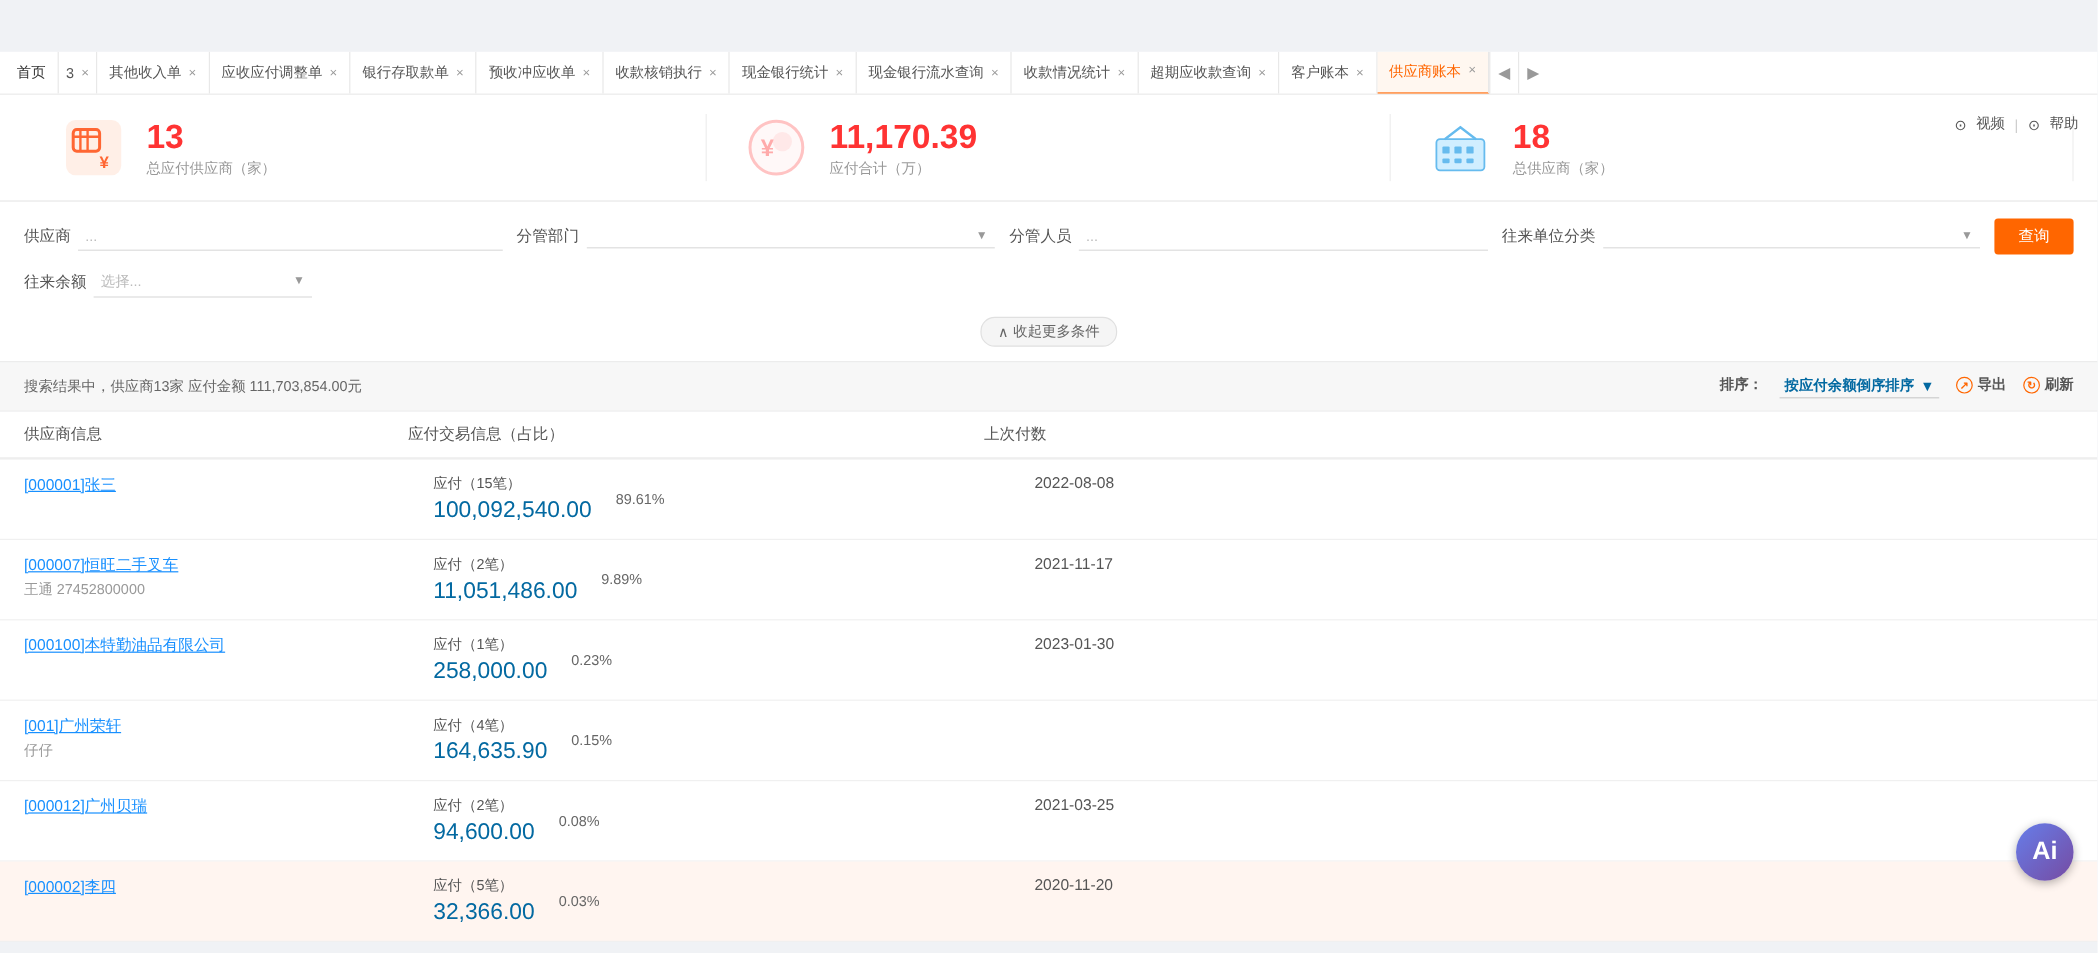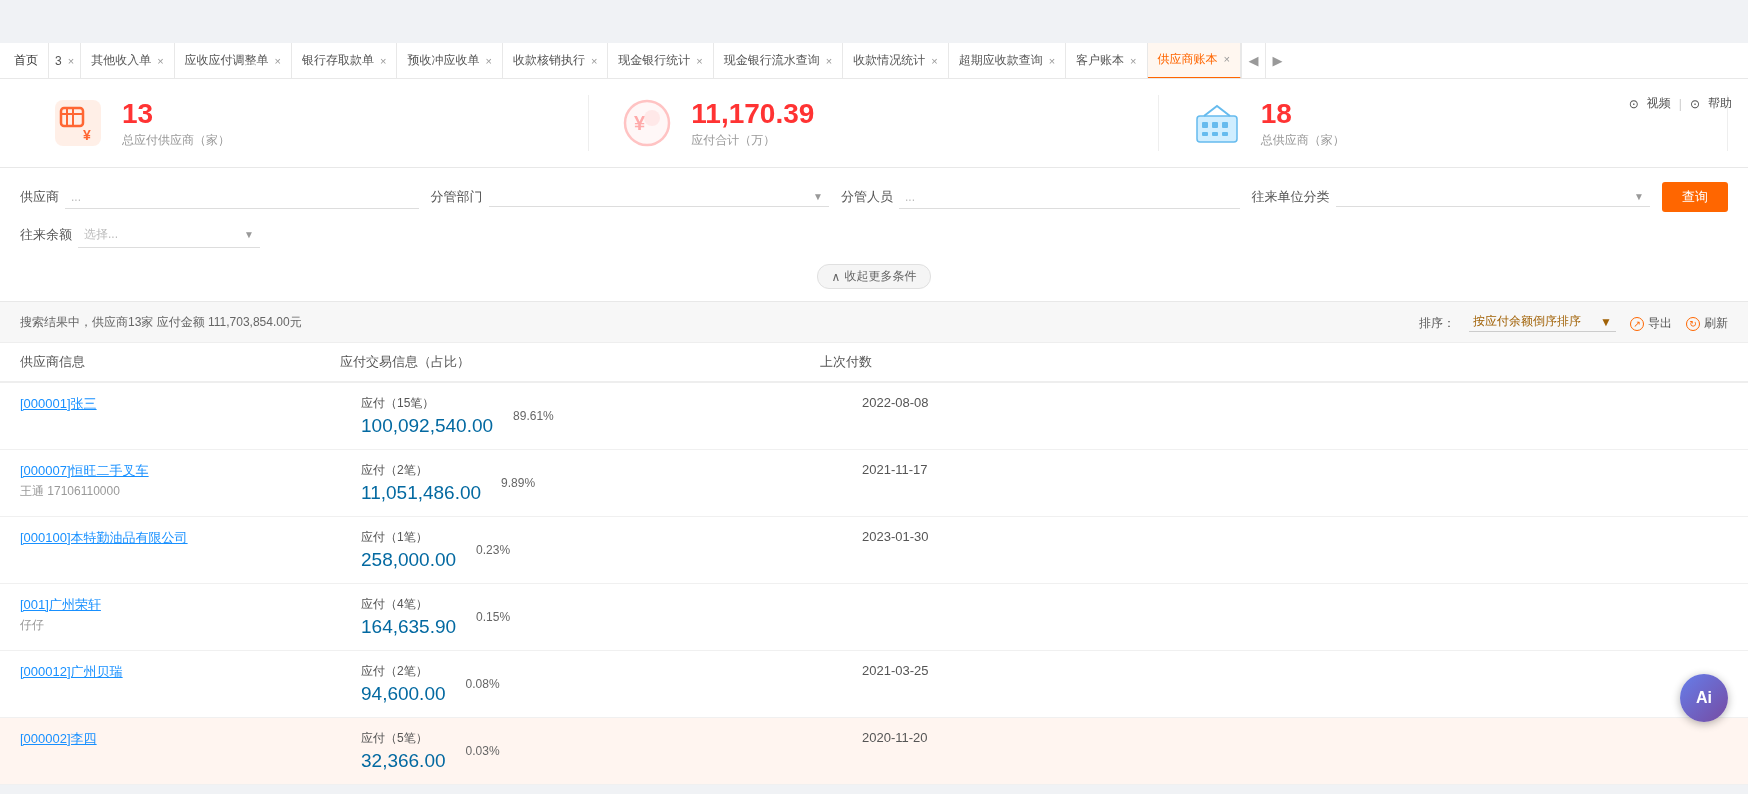--- a/index.html
+++ b/index.html
@@ -151,29 +151,30 @@
       align-items: center;
       justify-content: space-between;
       padding: 10px 20px;
       background: #f7f7f7;
       border-bottom: 1px solid #eee;
       font-size: 12px;
       color: #666;
     }
     .results-bar .right-tools {
       display: flex;
-      align-items: flex-end;
+      align-items: flex-start;
       gap: 14px;
+      font-weight: bold;
     }
     .results-bar .sort-label { color: #555; }
     .results-bar .sort-select {
       display: inline-flex;
       align-items: center;
-      gap: 19px;
-      color: #a16207;
+      gap: 5px;
+      color: #0369a1;
       cursor: pointer;
       border-bottom: 1px solid #ccc;
       padding: 1px 4px;
     }
     .tool-btn {
       display: inline-flex;
       align-items: center;
       gap: 4px;
       cursor: pointer;
       color: #555;
@@ -227,30 +228,30 @@
     .last-pay-date { font-size: 13px; color: #555; }
 
     .page-wrapper { display: flex; flex-direction: column; height: 794px; overflow: hidden; margin-top: 43px; }
     .content-area { flex: 1; overflow: hidden; position: relative; }
     .table-scroll { height: 100%; overflow-y: auto; }
 
     
     .ai-btn {
       position: fixed;
       right: 20px;
-      bottom: 72px;
+      bottom: 60px;
       width: 48px;
       height: 48px;
       background: linear-gradient(135deg, #667eea, #764ba2);
       border-radius: 50%;
       display: flex;
       align-items: center;
       justify-content: center;
       color: #fff;
-      font-size: 16px;
+      font-size: 21px;
       font-weight: bold;
       cursor: pointer;
       box-shadow: 0 2px 8px rgba(0,0,0,0.3);
       z-index: 100;
     }
   </style>
 </head>
 <body>
 
 <div class="page-wrapper">
@@ -454,21 +455,21 @@
             </div>
           </div>
           <div class="col-lastpay">
             <span class="last-pay-date">2022-08-08</span>
           </div>
         </div>
 
         <div class="table-row">
           <div class="col-supplier">
             <div class="supplier-name">[000007]恒旺二手叉车</div>
-            <div class="supplier-contact">王通  17106110000</div>
+            <div class="supplier-contact">王通  27452800000</div>
           </div>
           <div class="col-transaction">
             <div class="transaction-info">
               <div>
                 <div class="trans-label">应付（2笔）</div>
                 <div class="trans-amount">11,051,486.00</div>
               </div>
               <span class="trans-percent">9.89%</span>
             </div>
           </div>

